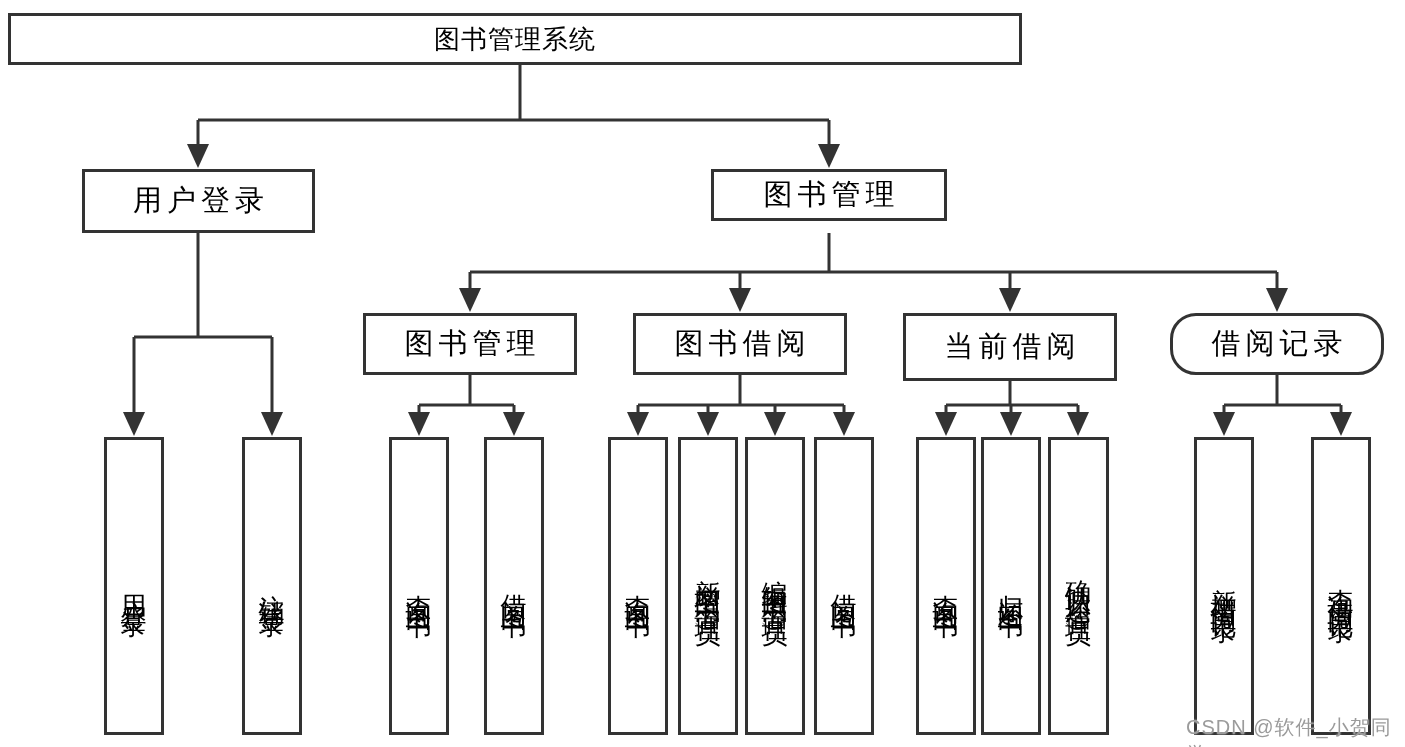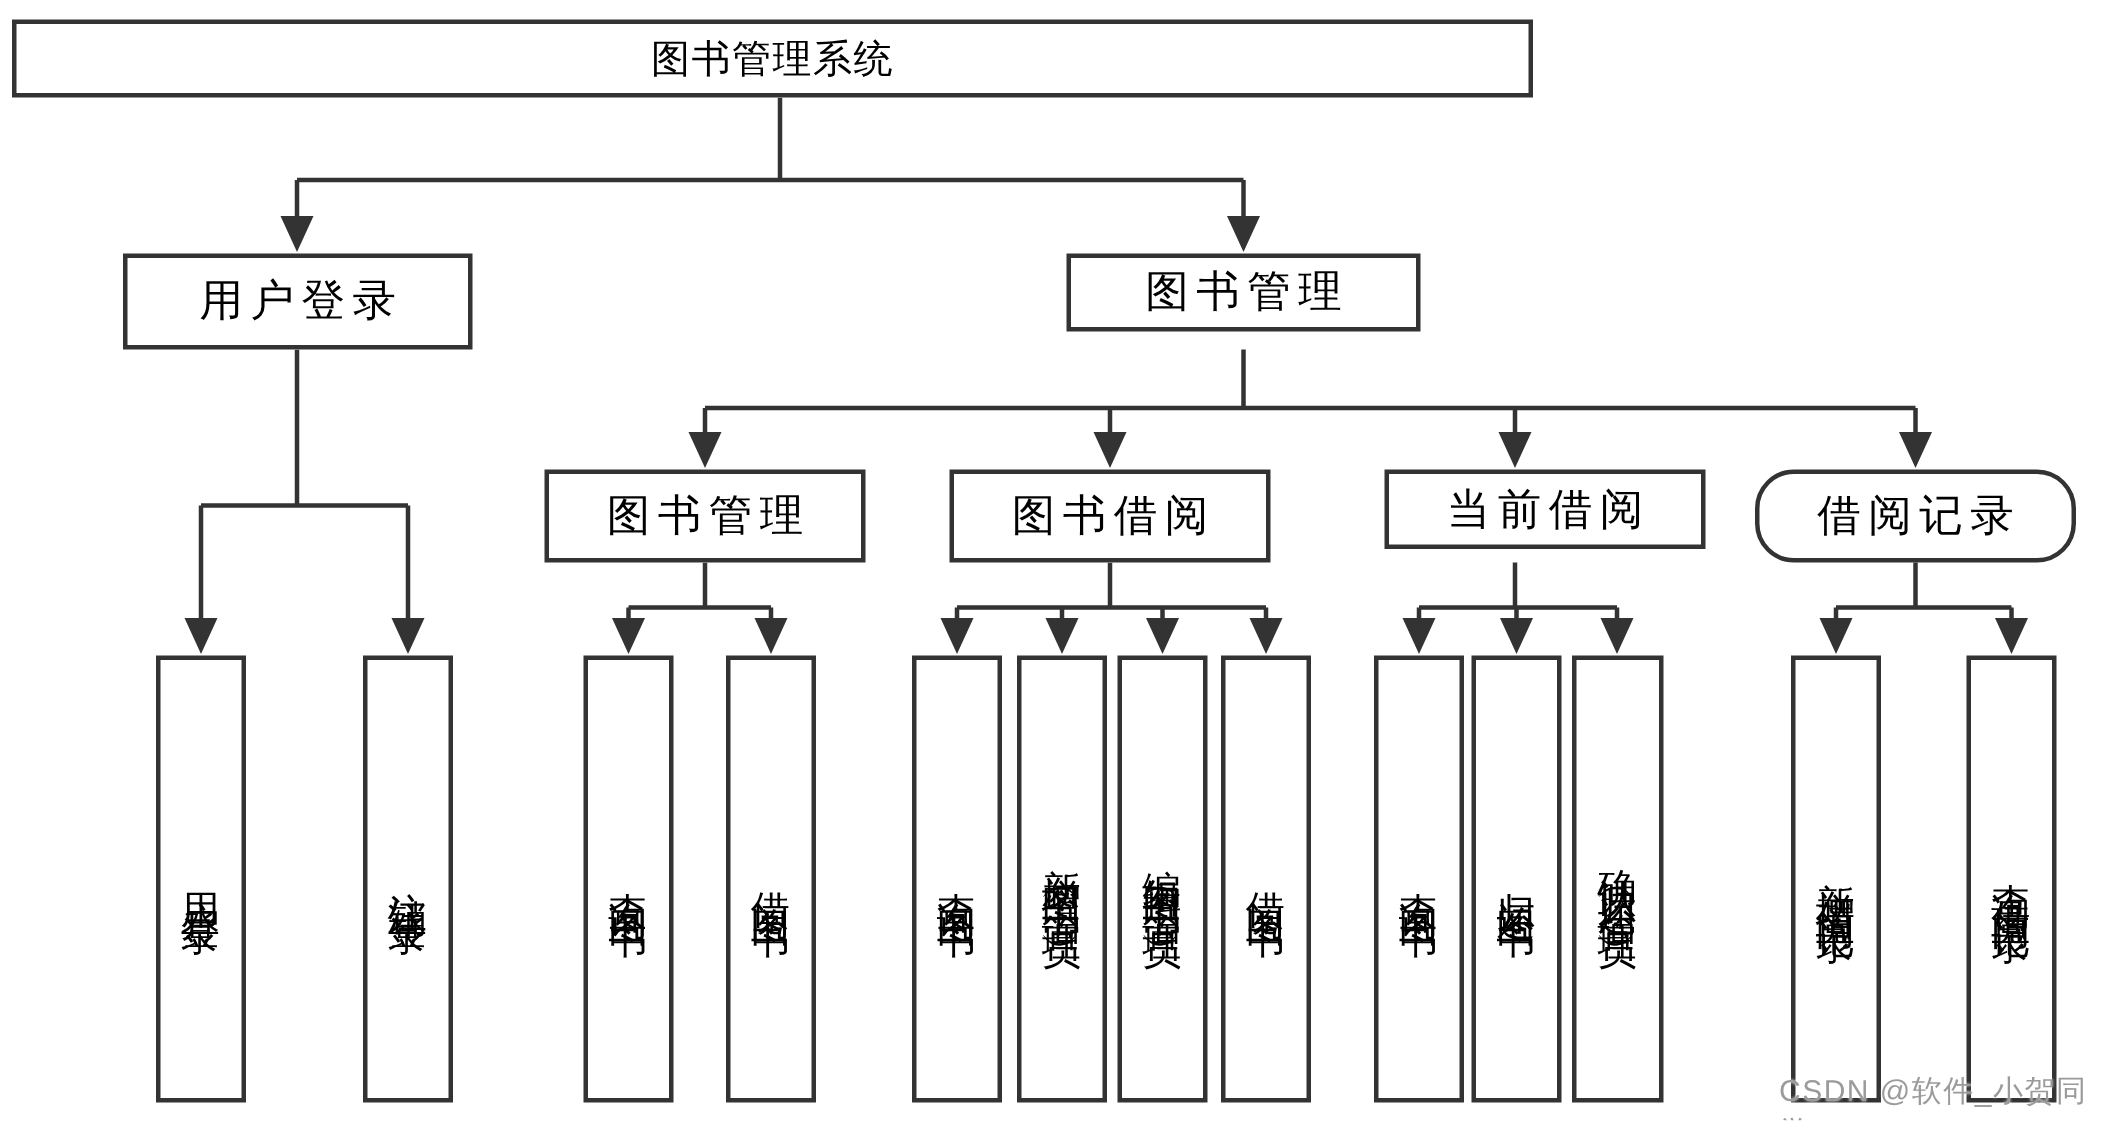--- a/index.html
+++ b/index.html
@@ -65,21 +65,21 @@
   <div class="node t" style="left:8px;top:13px;width:1014px;height:52px;">图书管理系统</div>
 
   <div class="node h" style="left:82px;top:169px;width:233px;height:64px;">用户登录</div>
 
   <div class="node h" style="left:711px;top:169px;width:236px;height:52px;">图书管理</div>
 
   <div class="node h" style="left:363px;top:313px;width:214px;height:62px;">图书管理</div>
 
   <div class="node h" style="left:633px;top:313px;width:214px;height:62px;text-align:center;">图书借阅</div>
 
-  <div class="node h" style="left:903px;top:313px;width:214px;height:53px;margin-left:20px;">当前借阅</div>
+  <div class="node h" style="left:903px;top:313px;width:214px;height:68px;">当前借阅</div>
 
   <div class="node h" style="left:1170px;top:313px;width:214px;height:62px;border-radius:26px;">借阅记录</div>
 
   <div class="node v" style="left:104px;top:437px;width:60px;height:298px;">用户登录</div>
 
   <div class="node v" style="left:242px;top:437px;width:60px;height:298px;">注销登录</div>
 
   <div class="node v" style="left:389px;top:437px;width:60px;height:298px;">查询图书</div>
 
   <div class="node v" style="left:484px;top:437px;width:60px;height:298px;">借阅图书</div>

